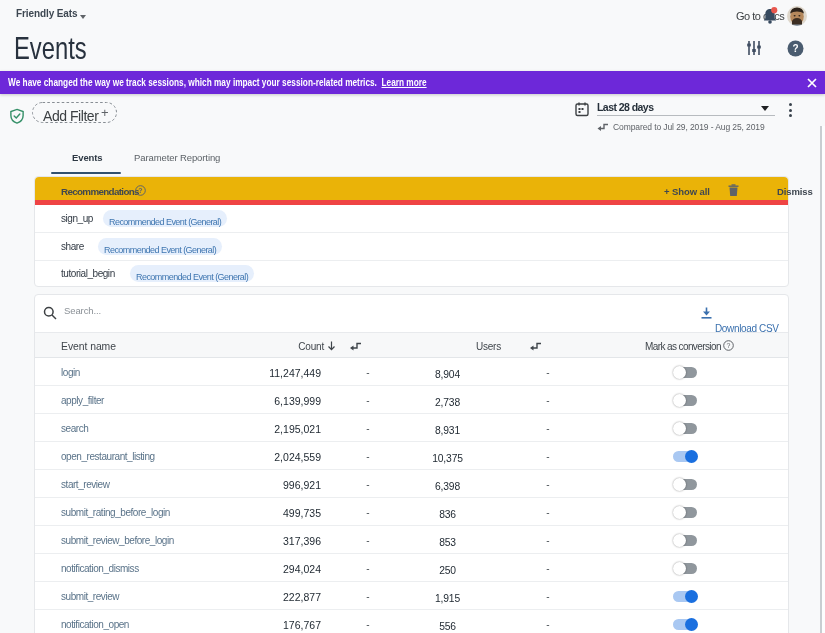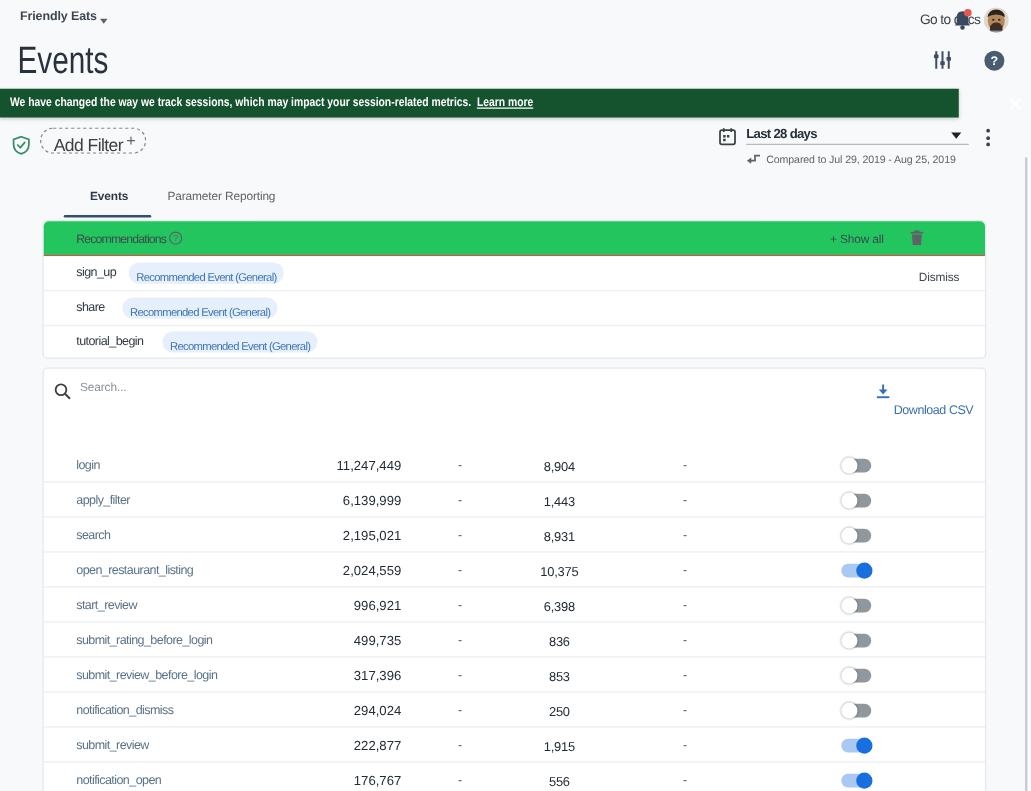--- a/index.html
+++ b/index.html
@@ -9,21 +9,21 @@
 
 
 .brand { left:16px; top:8px; font-size:10px; font-weight:bold; color:#3d4751; letter-spacing:-0.1px; }
 .brand-caret { left:80px; top:14.5px; width:0; height:0; border-left:3.8px solid transparent; border-right:3.8px solid transparent; border-top:4.5px solid #5f6368; }
 .gotodocs { left:736px; top:10px; font-size:11px; color:#3c4043; letter-spacing:-0.5px; }
 
 
 .h1 { left:14px; top:31px; font-size:30.5px; color:#28323e; transform:scaleX(0.78); transform-origin:0 0; letter-spacing:0px; }
 
 
-.banner { left:0; top:71px; width:767px; height:23px; background:#14532d; color:#fff; box-shadow:0 1px 3px rgba(0,0,0,0.2); }
+.banner { left:0; top:71px; width:825px; height:23px; background:#6d28d9; color:#fff; box-shadow:0 1px 3px rgba(0,0,0,0.2); }
 .banner-text { left:8px; top:5.5px; font-size:10px; font-weight:bold; transform:scaleX(0.828); transform-origin:0 0; white-space:nowrap; }
 
 
 .pill { left:32px; top:102px; width:85px; height:21px; }
 .pill-label { left:11px; top:6px; font-size:14px; color:#3c4043; letter-spacing:-0.45px; }
 .pill-plus { left:69px; top:3px; font-size:13px; color:#5f6368; }
 
 
 .last28 { left:597px; top:101px; font-size:10.5px; font-weight:bold; color:#26303a; letter-spacing:-0.55px; }
 .caret2 { left:761px; top:106px; width:0; height:0; border-left:4.5px solid transparent; border-right:4.5px solid transparent; border-top:5px solid #202124; }
@@ -33,24 +33,24 @@
 .compared { left:613px; top:122px; font-size:8.5px; color:#5f6368; letter-spacing:-0.1px; }
 
 
 .tab1 { left:72px; top:152px; font-size:9.5px; font-weight:bold; color:#2e3944; letter-spacing:-0.1px; }
 .tab2 { left:134px; top:152px; font-size:9.5px; color:#5c6267; letter-spacing:-0.1px; }
 .tabline { left:51px; top:171.5px; width:70px; height:2.6px; background:#32506e; border-radius:2px; }
 
 
 .card { background:#fff; border:1px solid #e5e7ea; border-radius:4px; }
 .reco { left:34px; top:176px; width:755px; height:111px; }
-.reco-head { position:absolute; left:0; top:0; width:100%; height:28px; background:#22c55e; border-bottom:1px solid #ef4444; border-radius:4px 4px 0 0; }
+.reco-head { position:absolute; left:0; top:0; width:100%; height:28px; background:#eab308; border-bottom:5px solid #ef4444; border-radius:4px 4px 0 0;font-weight:bold; }
 .reco-title { left:26px; top:8.5px; font-size:9.8px; color:#41484e; letter-spacing:-0.65px; }
 .showall { left:629px; top:9px; font-size:9.5px; color:#3f4750; letter-spacing:-0.1px; }
-.dismiss { left:700px; top:9px; font-size:9.5px; color:#3f4750; letter-spacing:-0.1px;margin-top:31px; }
+.dismiss { left:742px; top:9px; font-size:9.5px; color:#3f4750; letter-spacing:-0.1px; }
 .reco-row { position:absolute; left:0; width:100%; height:27.7px; border-bottom:1px solid #eceef0; }
 .reco-name { left:26px; top:8px; font-size:10px; color:#333b45; letter-spacing:-0.45px; }
 .chip { position:absolute; top:5px; height:17px; border-radius:9px; background:#e6effc; color:#3f76b0; font-size:9px; letter-spacing:-0.55px; line-height:17px; padding:4px 6px; }
 
 
 .tcard { left:34px; top:294px; width:755px; height:345px; border-radius:4px 4px 0 0; }
 .search-label { left:29px; top:10px; font-size:9.5px; color:#8a9096; letter-spacing:-0.1px; }
 .dl { left:680px; top:28px; font-size:10px; color:#3a70ae; letter-spacing:-0.35px; }
 .thead { position:absolute; left:0; top:37px; width:100%; height:26px; background:#f7f8f9; border-top:1px solid #e8eaed; border-bottom:1px solid #e3e6e9; }
 .th { font-size:10px; color:#40464c; letter-spacing:-0.2px; top:7.5px; }
@@ -204,36 +204,57 @@
     <line x1="9" y1="9" x2="13" y2="13" stroke="#3c4043" stroke-width="1.5"></line>
   </svg>
   <div class="abs search-label">Search...</div>
   <svg class="abs" style="left:666px;top:12px" width="11" height="12" viewBox="0 0 11 12">
     <path d="M5.5 0.5 L5.5 7" stroke="#3a70ae" stroke-width="1.6"></path>
     <path d="M2 4.5 L5.5 8.5 L9 4.5 Z" fill="#3a70ae"></path>
     <rect x="0.5" y="10" width="10" height="1.6" fill="#3a70ae"></rect>
   </svg>
   <div class="abs dl">Download CSV</div>
 
+  <div class="thead">
+    <div class="abs th" style="left:26px; font-size:10.4px; letter-spacing:-0.05px">Event name</div>
+    <div class="abs th" style="left:240px;width:49px;text-align:right">Count</div>
+    <svg class="abs" style="left:292px;top:8px" width="9" height="10" viewBox="0 0 9 10">
+        <path d="M4.5 0.5 L4.5 8 M1.5 5.5 L4.5 8.7 L7.5 5.5" fill="none" stroke="#3f454b" stroke-width="1.2"></path>
+      </svg>
+    <svg class="abs cmpi" style="left:314px;top:9px" width="13" height="9" viewBox="0 0 13 9">
+        <path d="M12 1.5 L8 1.5 L8 6 L3 6" fill="none" stroke="#3f454b" stroke-width="1.4"></path>
+        <path d="M4.5 3.5 L1 6 L4.5 8.5 Z" fill="#3f454b"></path>
+      </svg>
+    <div class="abs th" style="left:420px;width:46px;text-align:right">Users</div>
+    <svg class="abs cmpi" style="left:494px;top:9px" width="13" height="9" viewBox="0 0 13 9">
+        <path d="M12 1.5 L8 1.5 L8 6 L3 6" fill="none" stroke="#3f454b" stroke-width="1.4"></path>
+        <path d="M4.5 3.5 L1 6 L4.5 8.5 Z" fill="#3f454b"></path>
+      </svg>
+    <div class="abs th" style="left:610px; letter-spacing:-0.6px">Mark as conversion</div>
+    <svg class="abs" style="left:688px;top:7px" width="11" height="11" viewBox="0 0 11 11">
+      <circle cx="5.5" cy="5.5" r="4.8" fill="none" stroke="#5f6368" stroke-width="1"></circle>
+      <text x="5.5" y="8" font-size="7" fill="#5f6368" text-anchor="middle" font-family="Liberation Sans">?</text>
+    </svg>
+  </div>
   <div class="trow" style="top:63px">
       <div class="abs ename">login</div>
       <div class="abs cnt">11,247,449</div>
       <div class="abs d1">-</div>
       <div class="abs usr">8,904</div>
       <div class="abs d2">-</div>
       <div class="sw off">
         <div class="track"></div>
         <div class="knob"></div>
       </div>
     </div>
   <div class="trow" style="top:91px">
       <div class="abs ename">apply_filter</div>
       <div class="abs cnt">6,139,999</div>
       <div class="abs d1">-</div>
-      <div class="abs usr">1,443</div>
+      <div class="abs usr">2,738</div>
       <div class="abs d2">-</div>
       <div class="sw off">
         <div class="track"></div>
         <div class="knob"></div>
       </div>
     </div>
   <div class="trow" style="top:119px">
       <div class="abs ename">search</div>
       <div class="abs cnt">2,195,021</div>
       <div class="abs d1">-</div>

